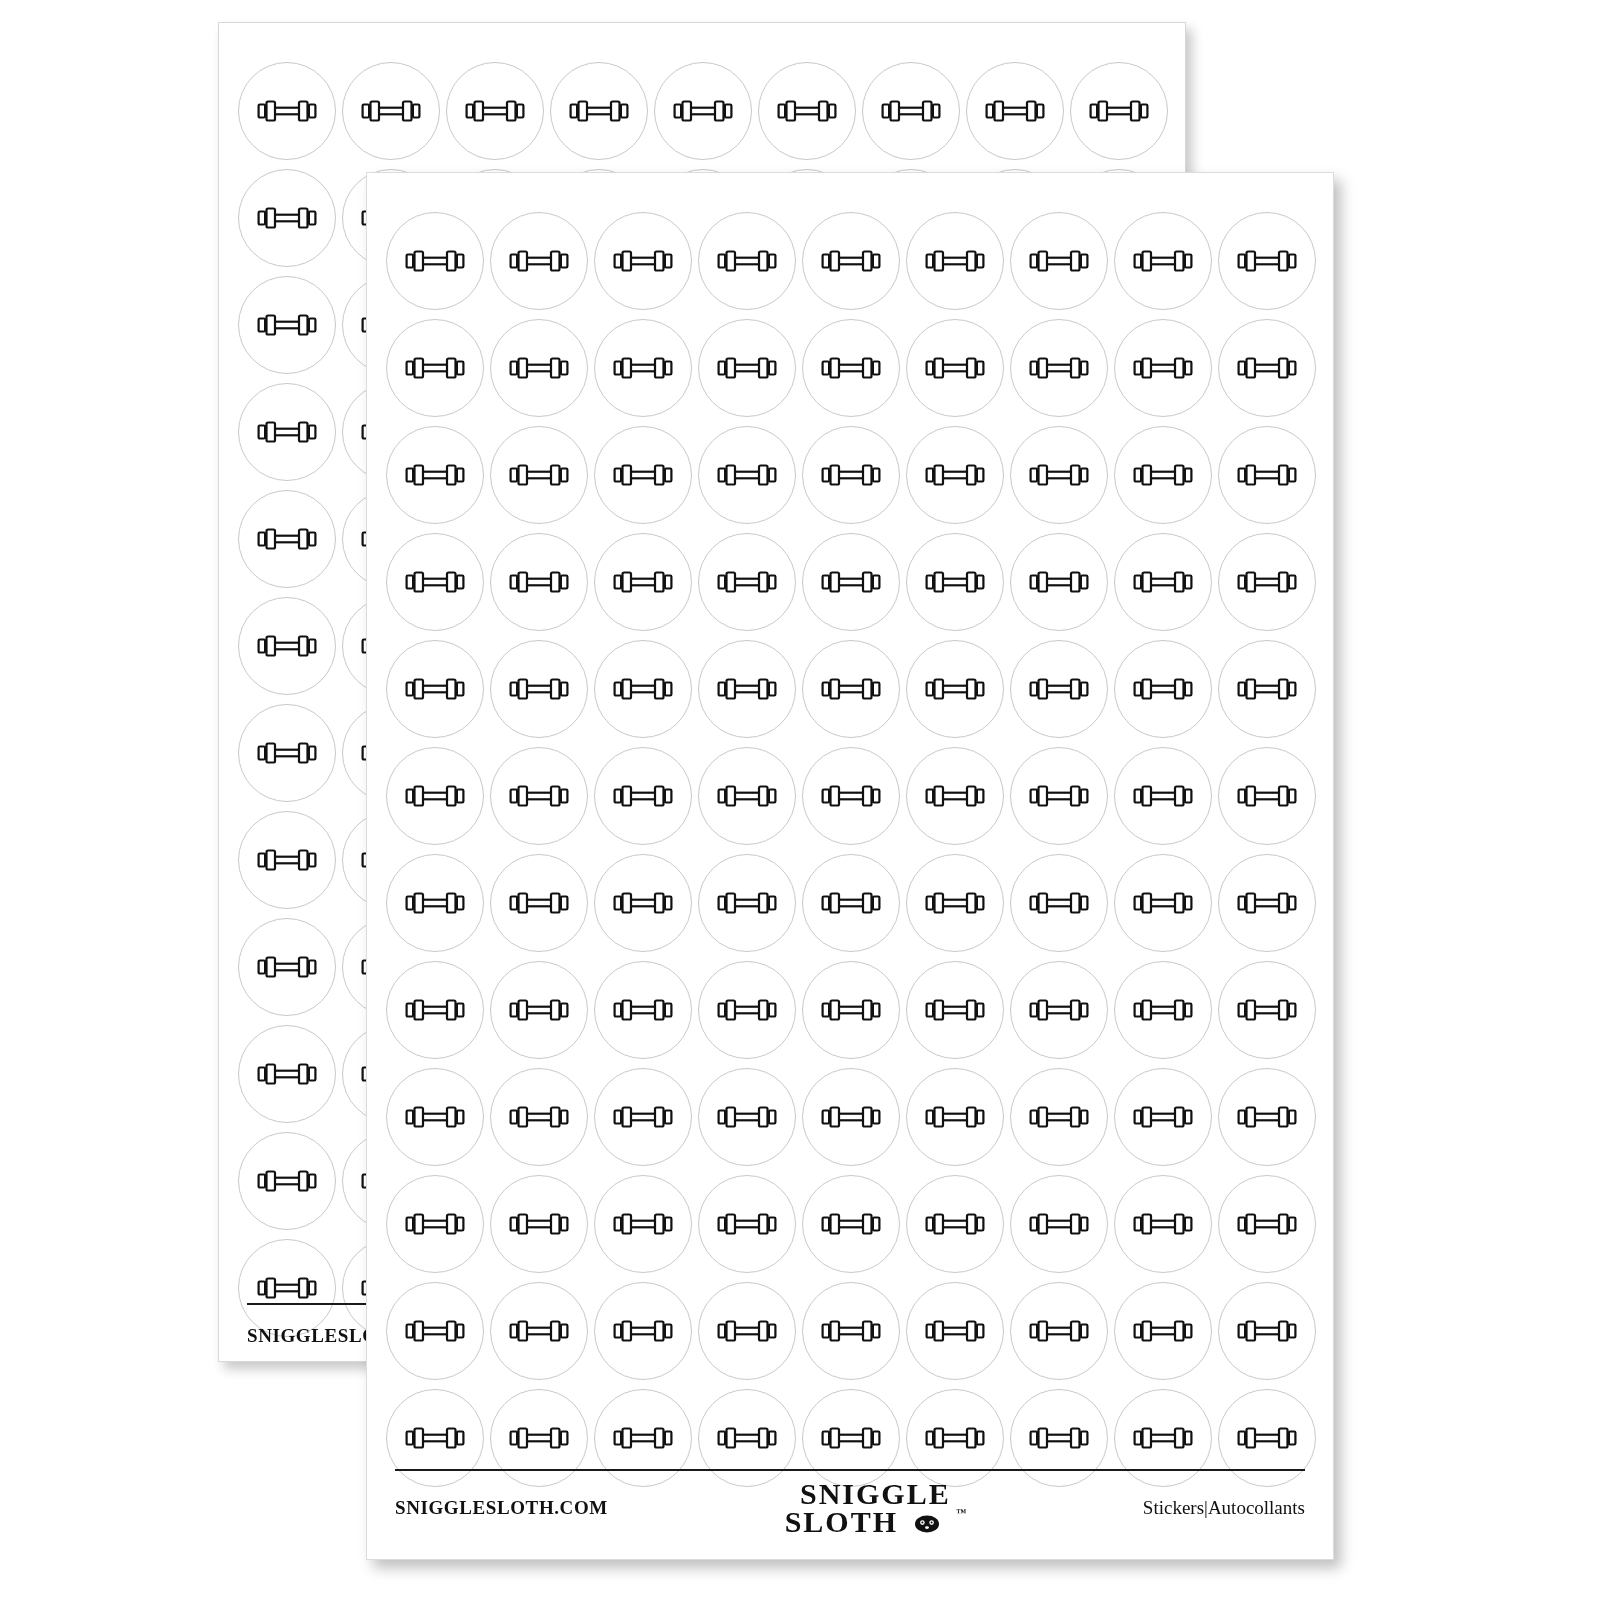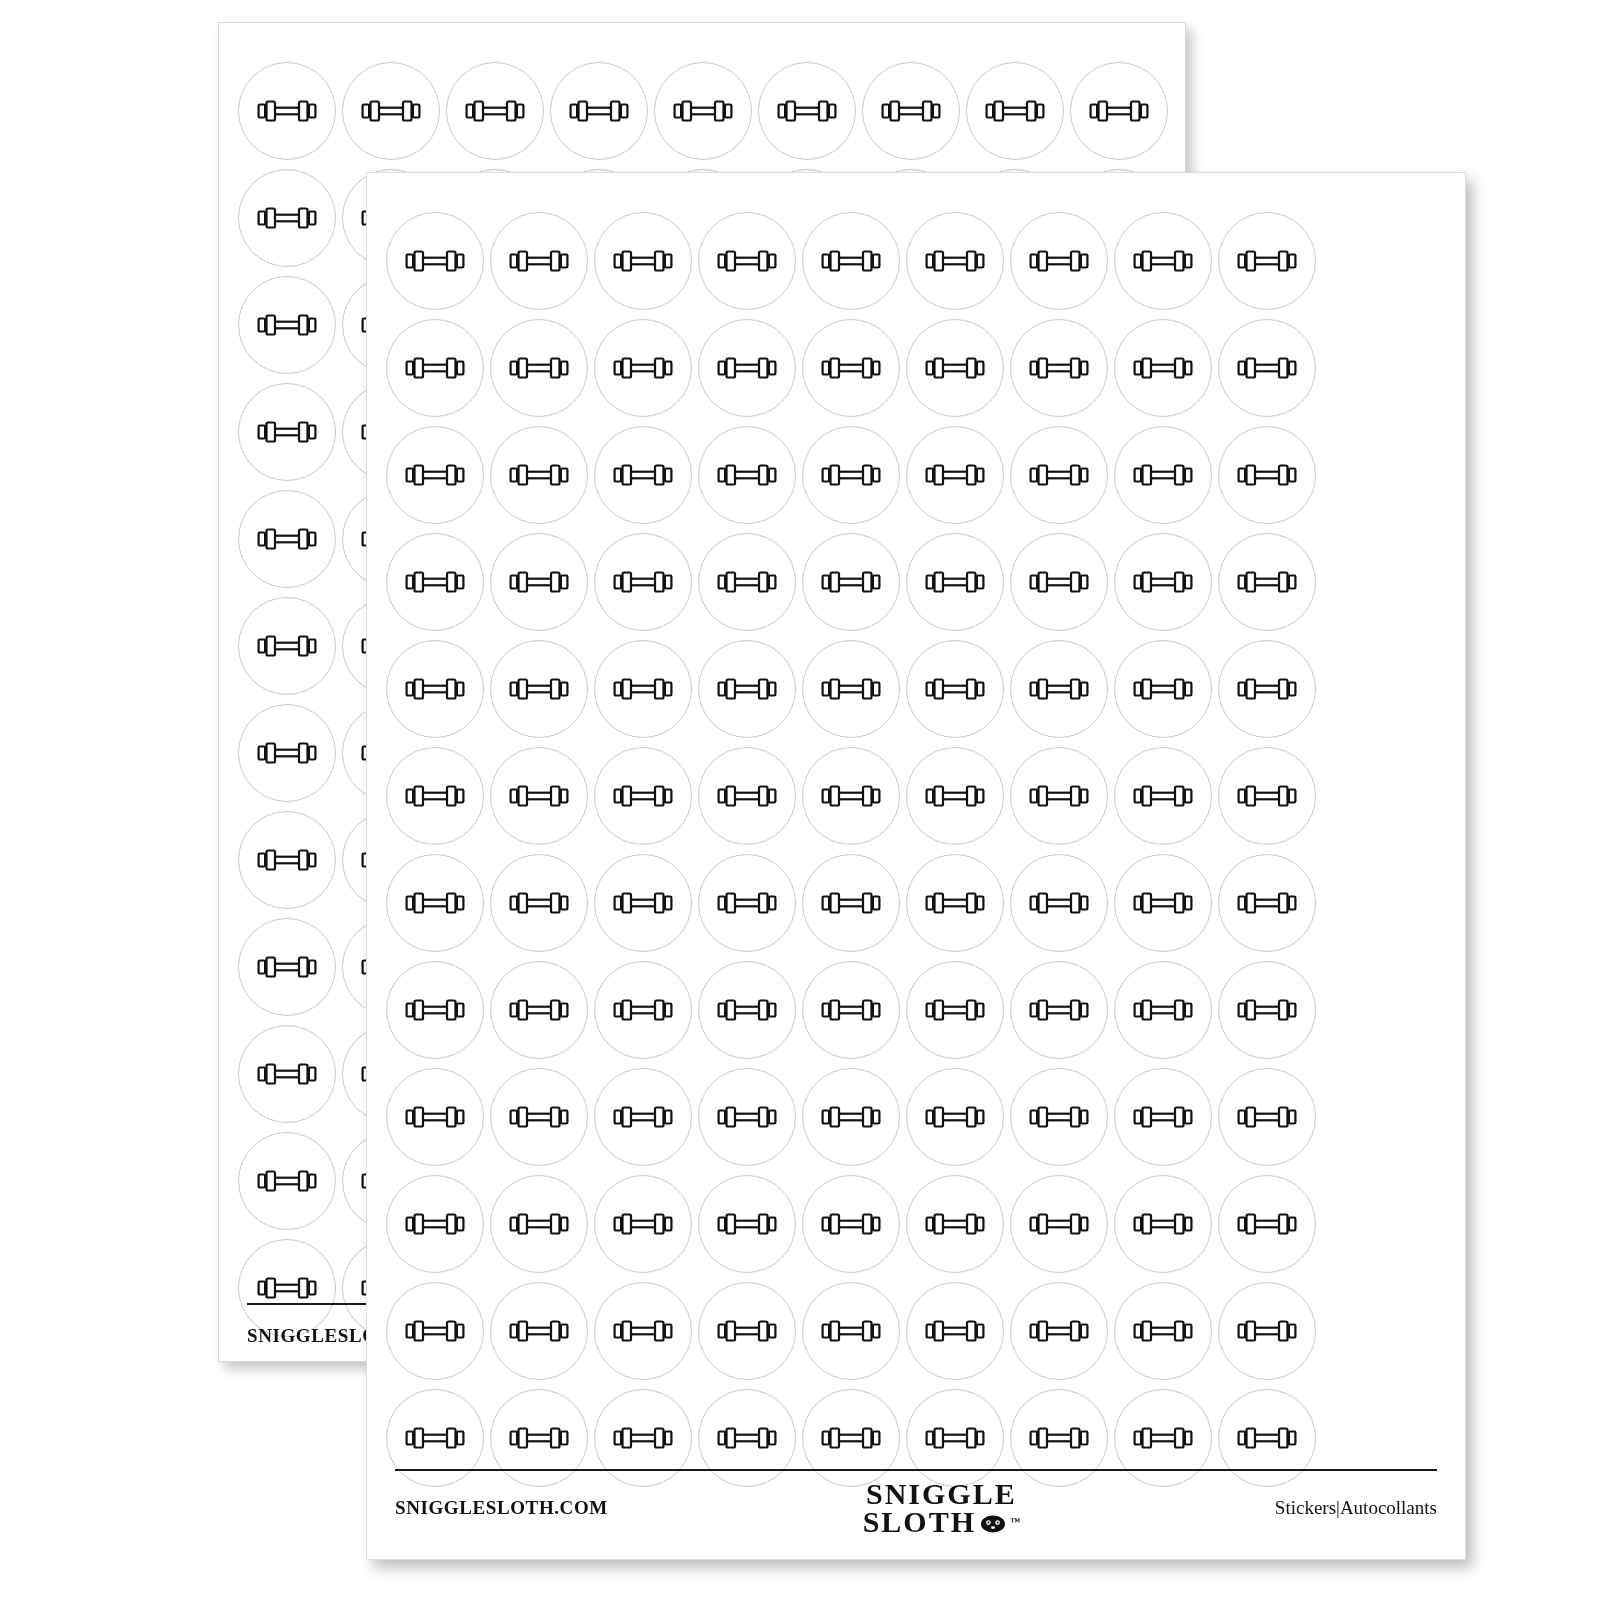--- a/index.html
+++ b/index.html
@@ -34,21 +34,21 @@
     width: 968px;
     height: 1340px;
     border: 1px solid #d8d8d8;
     box-shadow: 6px 7px 11px rgba(0,0,0,0.22);
     z-index: 1;
   }
 
   .sheet-front {
     left: 366px;
     top: 172px;
-    width: 1100px;
+    width: 968px;
     height: 1388px;
     border: 1px solid #dcdcdc;
     box-shadow: 7px 8px 13px rgba(0,0,0,0.25);
     z-index: 2;
   }
 
   .sticker-grid {
     position: absolute;
     display: grid;
     box-sizing: border-box;
@@ -142,22 +142,21 @@
     font-family: "Liberation Serif", serif;
     font-weight: 700;
     letter-spacing: 2px;
   }
   .brand .brand-top {
     font-size: 30px;
   }
   .brand .brand-bottom {
     font-size: 30px;
     display: flex;
-    align-items: center;
-    gap: 4px;
+    gap: 16px;
   }
   .brand .brand-tm {
     font-size: 10px;
     vertical-align: super;
     letter-spacing: 0;
     font-weight: 700;
   }
   .sloth-mark {
     display: inline-block;
     transform: translateY(2px);

